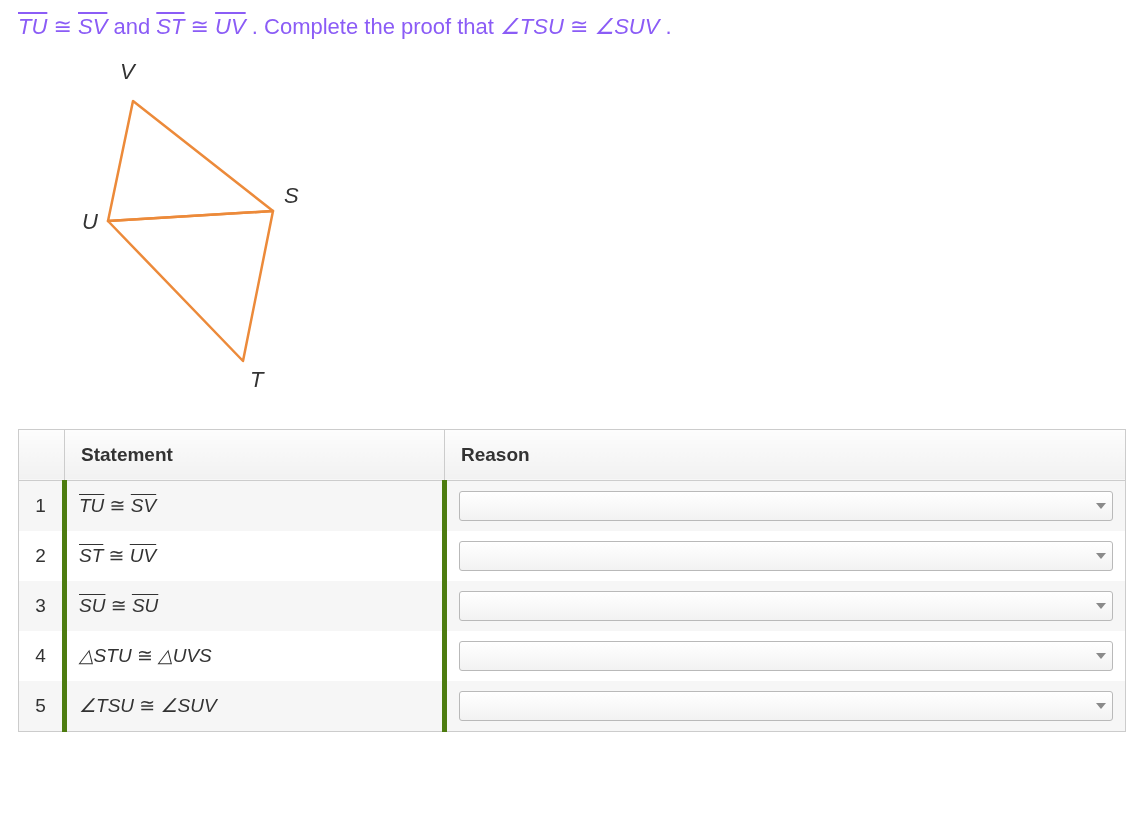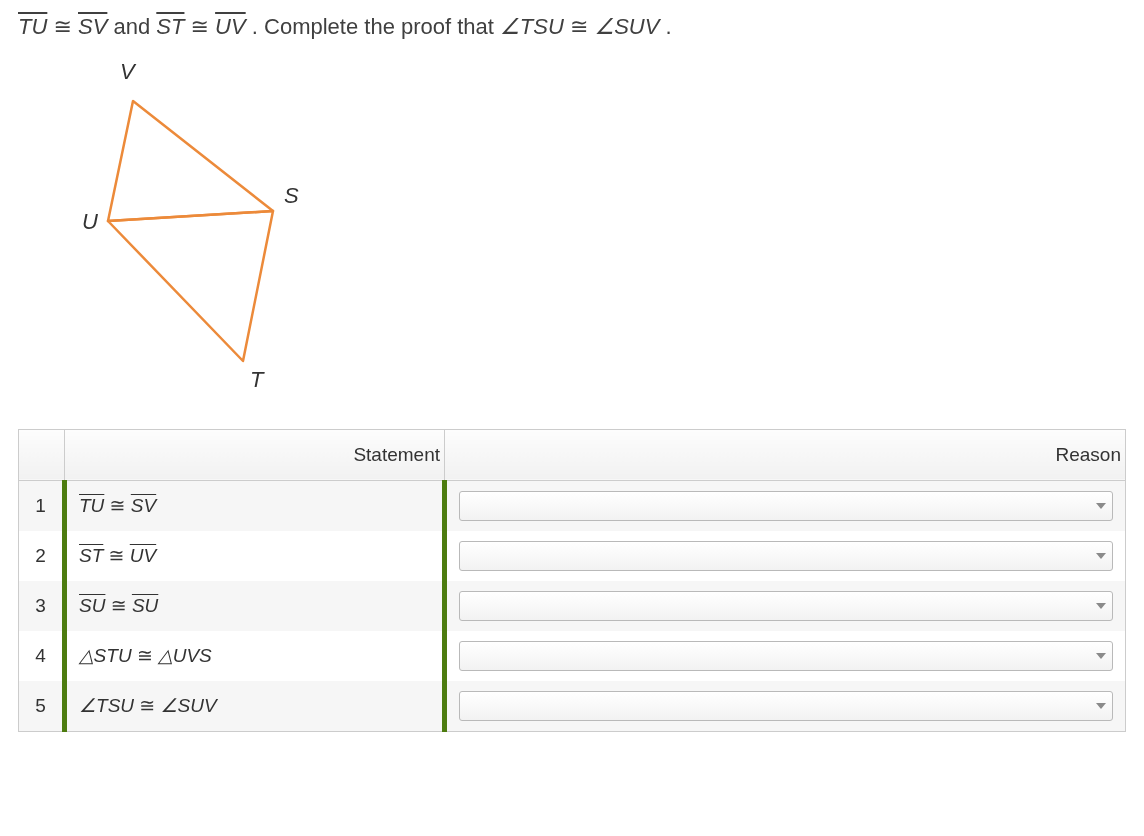--- a/index.html
+++ b/index.html
@@ -6,21 +6,21 @@
   body {
     margin: 0;
     padding: 12px 18px;
     font-family: Verdana, Geneva, sans-serif;
     font-size: 20px;
     color: #333;
     background: #fff;
   }
   .problem-text {
     font-size: 22px;
-    color: #404040;
+    color: #8b5cf6;
     margin-bottom: 8px;
     line-height: 1.4;
   }
   .overline {
     text-decoration: overline;
     font-style: italic;
   }
   .italic { font-style: italic; }
   .diagram-wrap {
     position: relative;
@@ -40,23 +40,23 @@
   }
   table.proof {
     border-collapse: collapse;
     width: 100%;
     max-width: 1108px;
     font-size: 19px;
     border-top: 1px solid #ccc;
     border-bottom: 1px solid #ccc;
   }
   table.proof th {
-    text-align: right;
-    font-weight: normal;
-    padding: 14px 4px;
+    text-align: left;
+    font-weight: bold;
+    padding: 14px 16px;
     background: linear-gradient(#fdfdfd,#f1f1f1);
     border-left: 1px solid #ccc;
     border-right: 1px solid #ccc;
     border-bottom: 1px solid #ccc;
   }
   table.proof td {
     padding: 10px 12px;
     border-left: 5px solid #4d7c0f;
     border-right: 1px solid #eee;
     vertical-align: middle;

